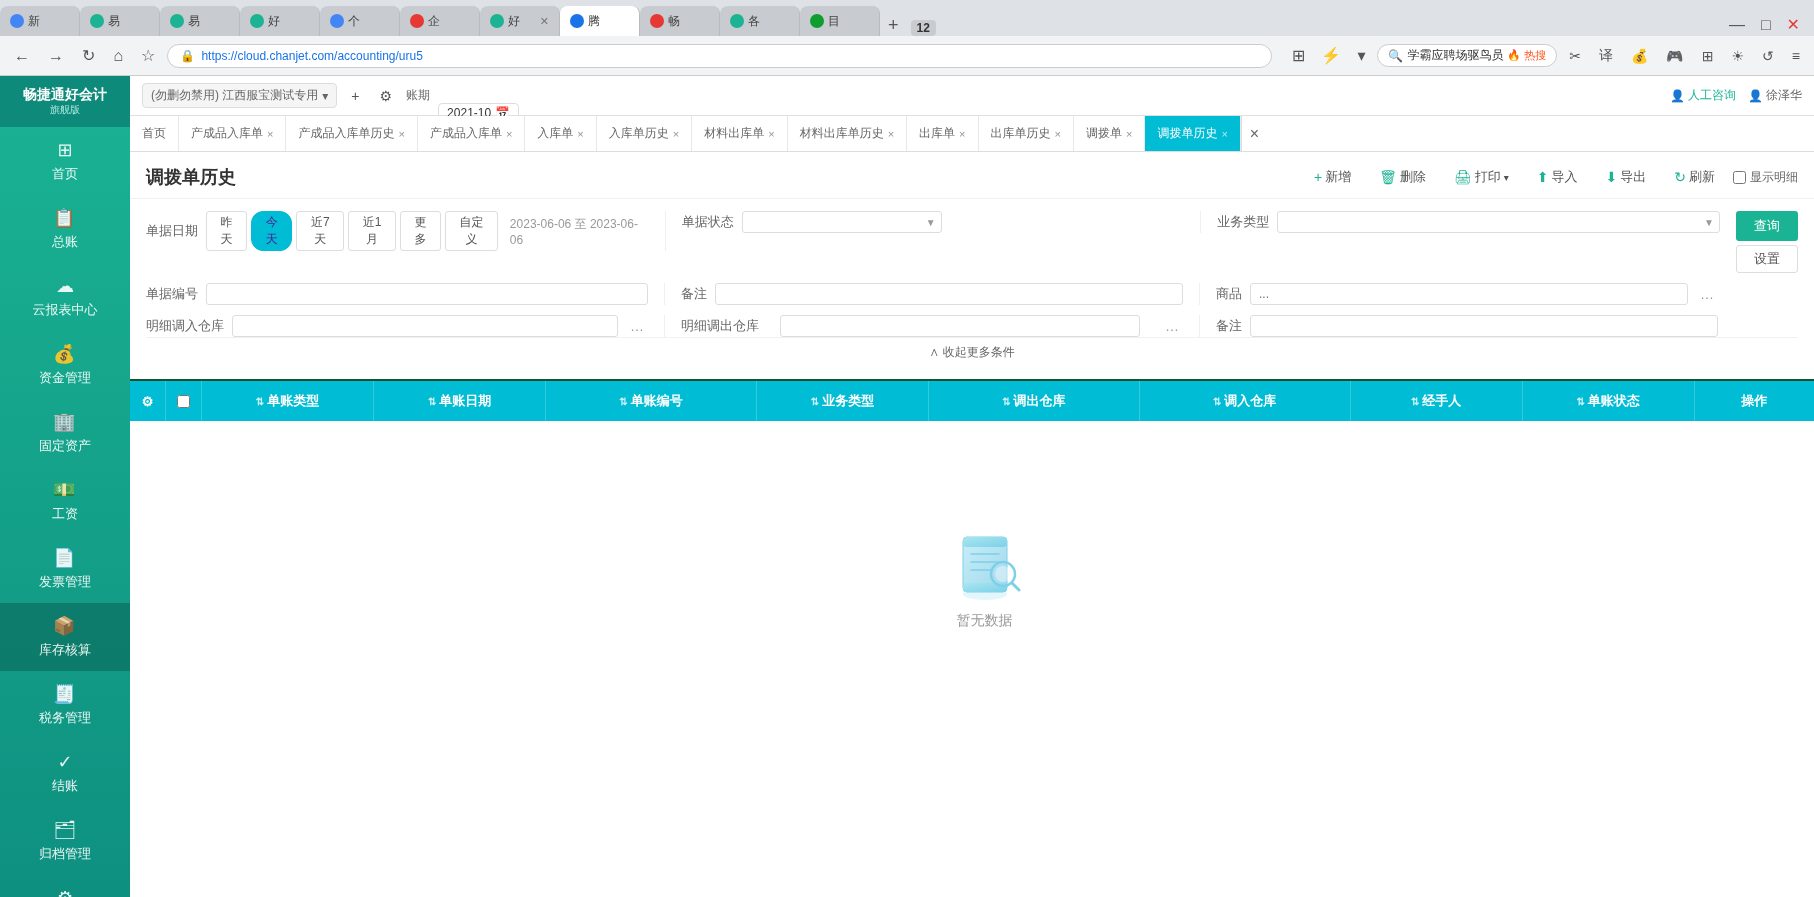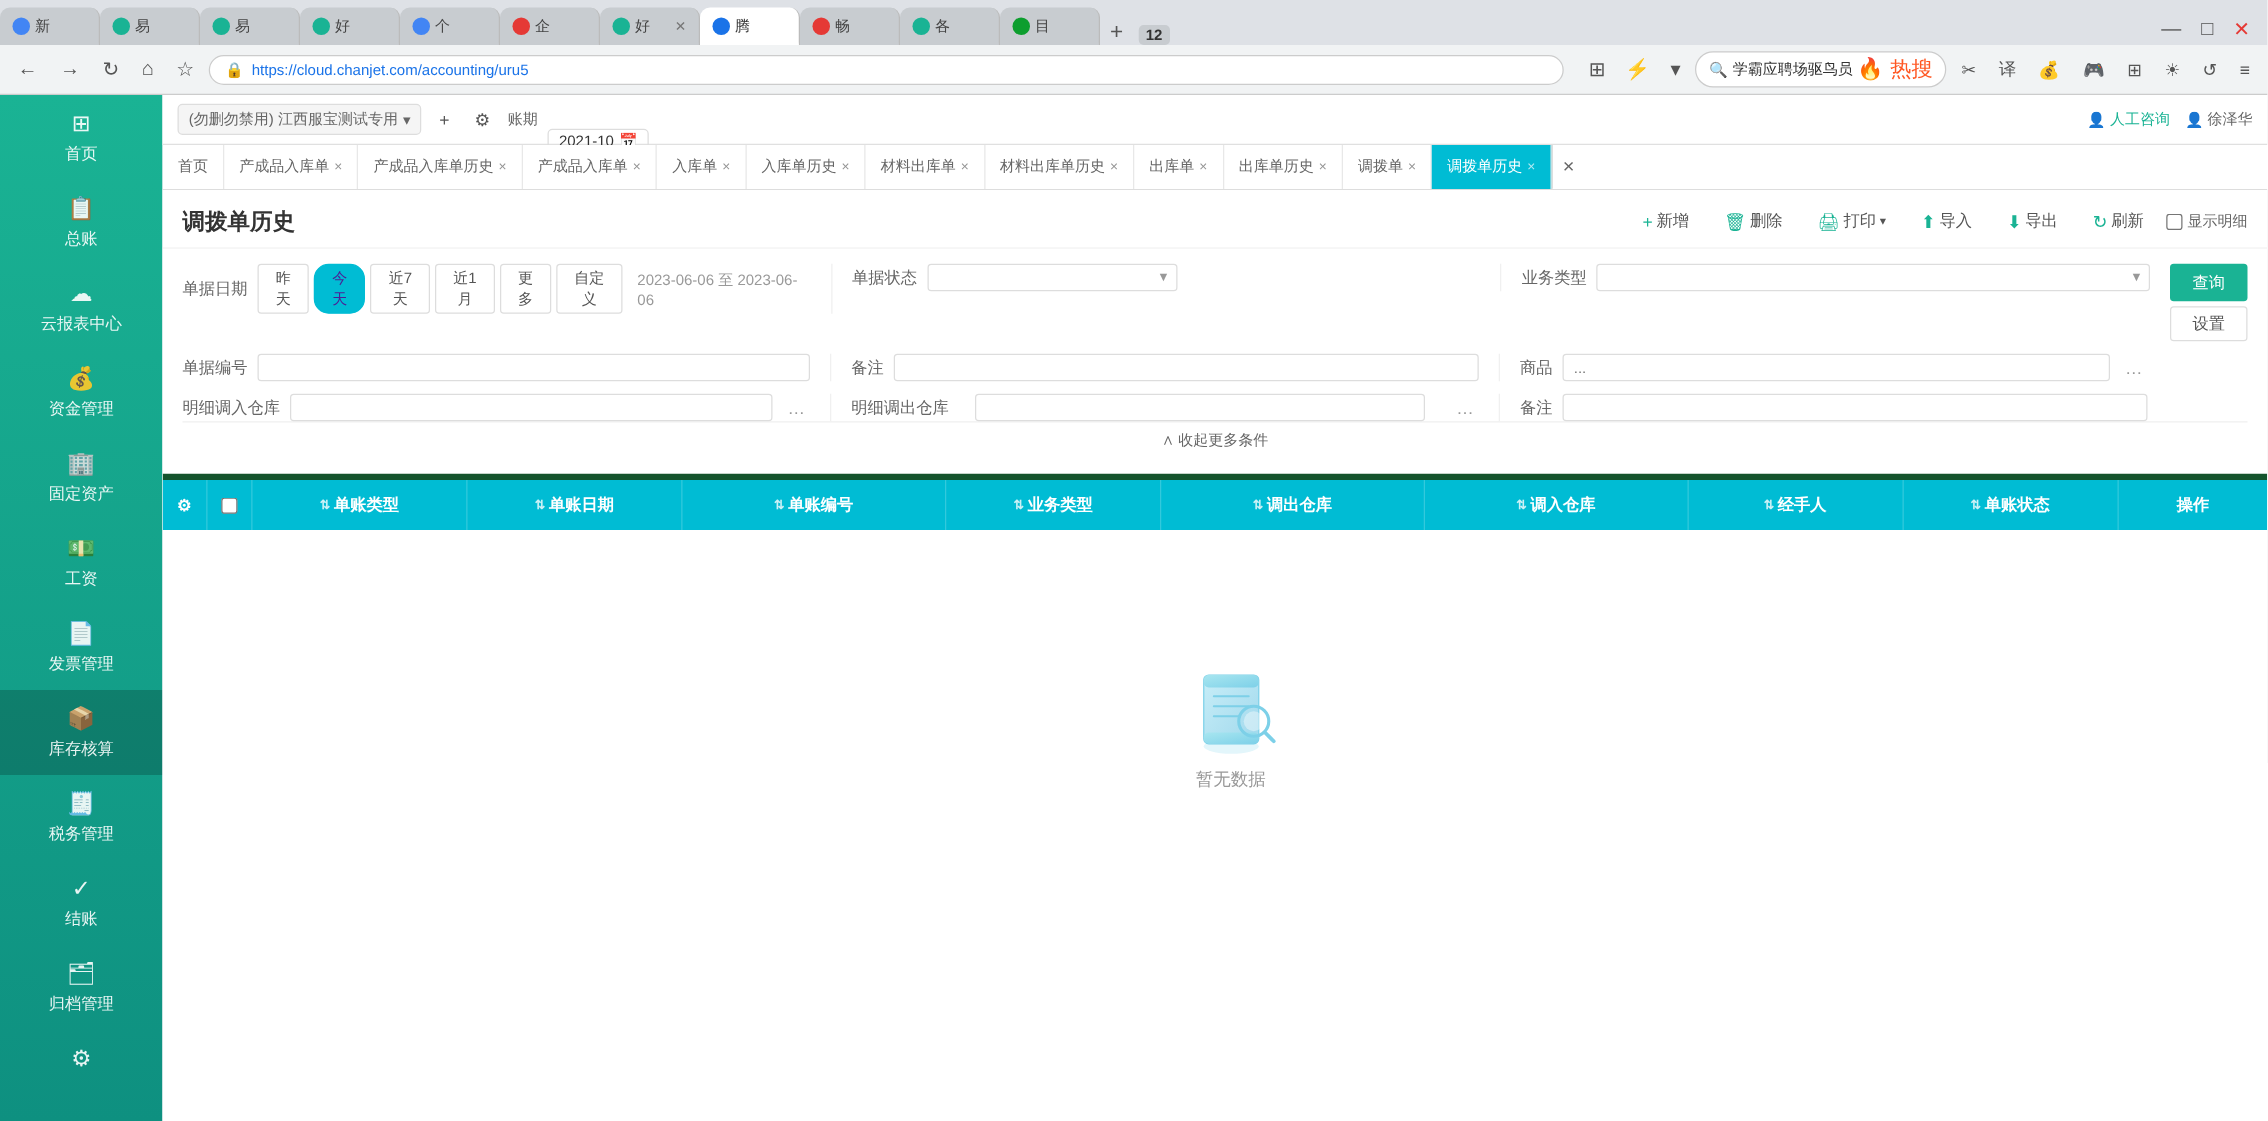--- a/index.html
+++ b/index.html
@@ -15,21 +15,21 @@
     .tab-new-btn { padding: 0 8px; color: #555; font-size: 18px; cursor: pointer; }
     .tab-count { background: #c8ccd0; border-radius: 4px; padding: 1px 6px; font-size: 12px; margin-left: 4px; font-weight: bold; }
     .browser-controls { display: flex; align-items: center; padding: 4px 8px; gap: 6px; background: #f1f3f4; border-bottom: 1px solid #ccc; height: 40px; }
     .nav-btn { background: none; border: none; cursor: pointer; color: #555; font-size: 16px; padding: 2px 6px; border-radius: 4px; }
     .address-bar { flex: 1; background: #fff; border: 1px solid #ccc; border-radius: 20px; padding: 4px 12px; font-size: 13px; color: #1a73e8; display: flex; align-items: center; gap: 6px; }
     .address-lock { color: #4caf50; font-size: 12px; }
     .address-text { color: #1a73e8; font-size: 12px; }
     .browser-actions { display: flex; gap: 6px; align-items: center; }
     .browser-action-btn { background: none; border: none; cursor: pointer; color: #555; font-size: 14px; padding: 2px 6px; }
     .search-box { background: #fff; border: 1px solid #ccc; border-radius: 16px; padding: 2px 10px; font-size: 12px; display: flex; align-items: center; gap: 4px; }
-    .hot-tag { color: #ff5722; font-size: 17px; }
+    .hot-tag { color: #ff5722; font-size: 11px; }
 
     
     .app-container { display: flex; height: calc(897px - 76px); overflow: hidden; }
 
     
     .sidebar { width: 130px; background: linear-gradient(180deg, #1ab394 0%, #0e9080 100%); display: flex; flex-direction: column; align-items: center; padding-top: 0; flex-shrink: 0; }
     .sidebar-logo { width: 100%; background: #0d8a7a; padding: 10px 8px; text-align: center; }
     .sidebar-logo-text { color: #fff; font-size: 14px; font-weight: bold; line-height: 1.2; }
     .sidebar-logo-sub { color: #a8e8e0; font-size: 10px; }
     .sidebar-item { width: 100%; display: flex; flex-direction: column; align-items: center; padding: 12px 0; cursor: pointer; color: rgba(255,255,255,0.9); font-size: 13px; gap: 4px; }
@@ -61,21 +61,21 @@
 
     
     .page-header { padding: 12px 16px 8px; display: flex; align-items: center; justify-content: space-between; border-bottom: 1px solid #f0f0f0; }
     .page-title { font-size: 18px; font-weight: bold; color: #333; }
     .toolbar { display: flex; align-items: center; gap: 8px; }
     .toolbar-btn { display: flex; align-items: center; gap: 3px; padding: 4px 10px; border: none; background: none; cursor: pointer; color: #555; font-size: 13px; }
     .toolbar-btn-icon { font-size: 14px; color: #1ab394; }
     .display-toggle { display: flex; align-items: center; gap: 4px; font-size: 12px; color: #666; }
 
     
-    .filter-area { padding: 12px 16px; background: #fff; border-bottom: 5px solid #14532d; }
+    .filter-area { padding: 12px 16px; background: #fff; border-bottom: 2px solid #14532d; }
     .filter-label { font-size: 13px; color: #666; white-space: nowrap; }
     .date-btns { display: flex; gap: 4px; align-items: center; }
     .date-btn { padding: 2px 8px; border: 1px solid #ddd; border-radius: 3px; font-size: 12px; cursor: pointer; background: #fff; color: #555; }
     .date-btn.active { background: #00bcd4; color: #4c1d95; border-color: #00bcd4; border-radius: 12px; }
     .date-range { font-size: 12px; color: #999; margin-left: 4px; }
     .filter-select { border: 1px solid #ddd; border-radius: 3px; padding: 3px 24px 3px 8px; font-size: 12px; min-width: 200px; background: #fff; appearance: none; cursor: pointer; position: relative; }
     .filter-select-wrapper { position: relative; display: inline-block; }
     .filter-select-wrapper::after { content: '▼'; position: absolute; right: 6px; top: 50%; transform: translateY(-50%); font-size: 10px; color: #999; pointer-events: none; }
     .filter-input { border: 1px solid #ddd; border-radius: 3px; padding: 3px 8px; font-size: 12px; min-width: 200px; outline: none; }
     .ellipsis-btn { color: #999; font-size: 14px; cursor: pointer; padding: 0 4px; }
@@ -184,20 +184,24 @@
       <button class="browser-action-btn">☀</button>
       <button class="browser-action-btn">↺</button>
       <button class="browser-action-btn">≡</button>
     </div>
   </div>
 </div>
 
 <div class="app-container">
 
   <div class="sidebar">
+    <div class="sidebar-logo">
+      <div class="sidebar-logo-text">畅捷通好会计</div>
+      <div class="sidebar-logo-sub">旗舰版</div>
+    </div>
     <div class="sidebar-item">
       <span class="sidebar-icon">⊞</span>
       <span>首页</span>
     </div>
     <div class="sidebar-item">
       <span class="sidebar-icon">📋</span>
       <span>总账</span>
     </div>
     <div class="sidebar-item">
       <span class="sidebar-icon">☁</span>

